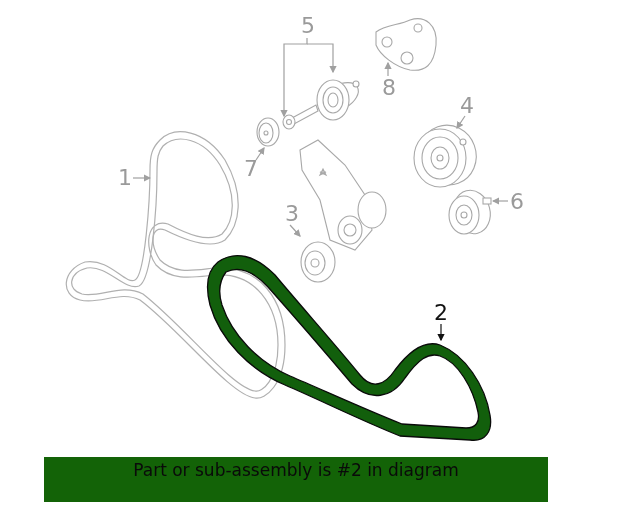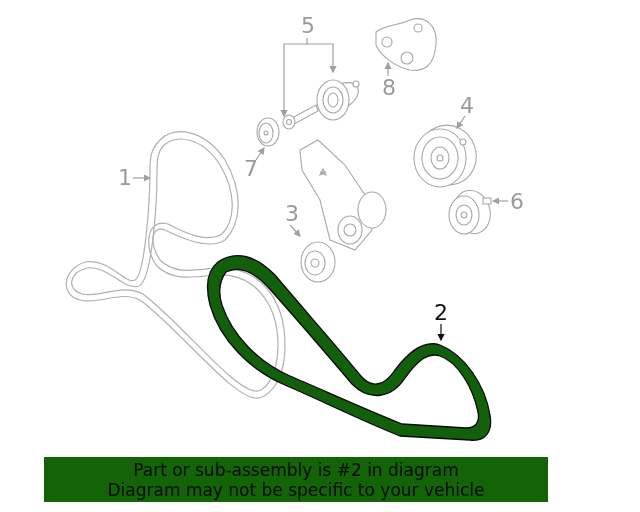--- a/index.html
+++ b/index.html
@@ -115,14 +115,13 @@
 <div class="callout active" style="left:434px;top:302px;">2</div>
 <div class="callout" style="left:285px;top:203px;">3</div>
 <div class="callout" style="left:460px;top:95px;">4</div>
 <div class="callout" style="left:301px;top:15px;">5</div>
 <div class="callout" style="left:510px;top:191px;">6</div>
 <div class="callout" style="left:244px;top:158px;">7</div>
 <div class="callout" style="left:382px;top:77px;">8</div>
 
 <div id="banner">
   <div>Part or sub-assembly is #2 in diagram</div>
-  <div>Diagram may not be specific to your vehicle</div>
 </div>
 
 </body></html>

